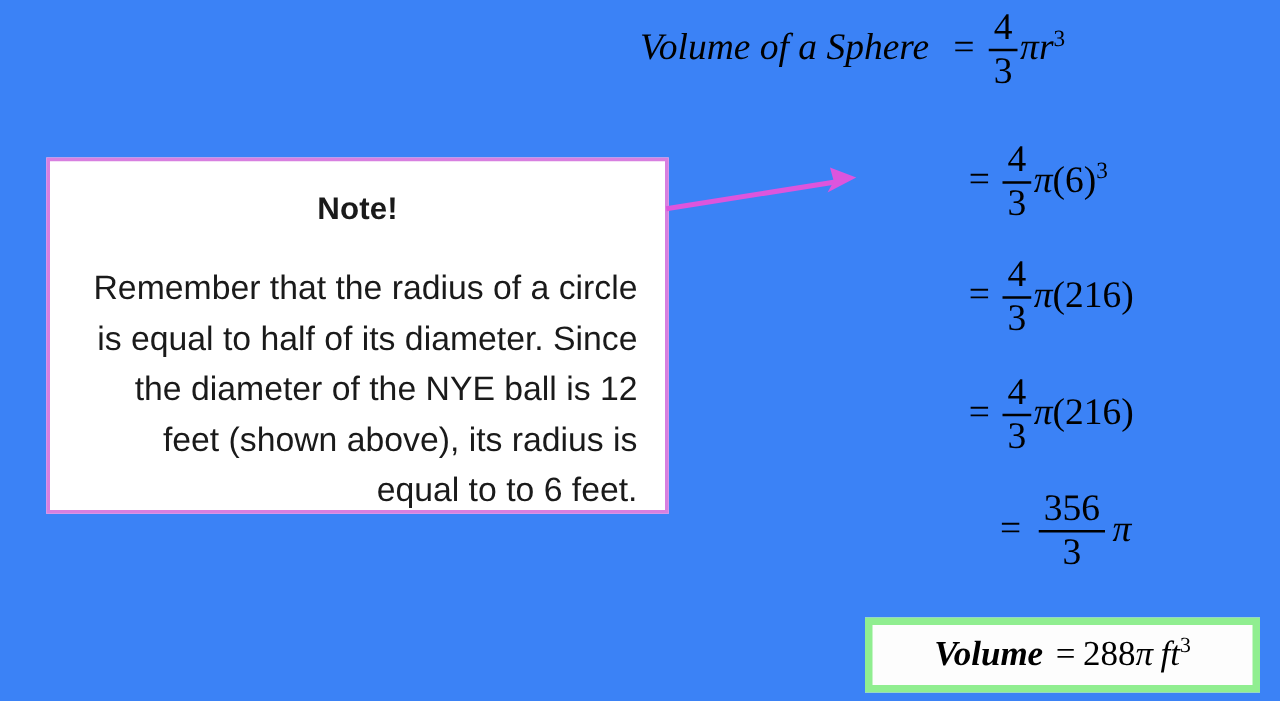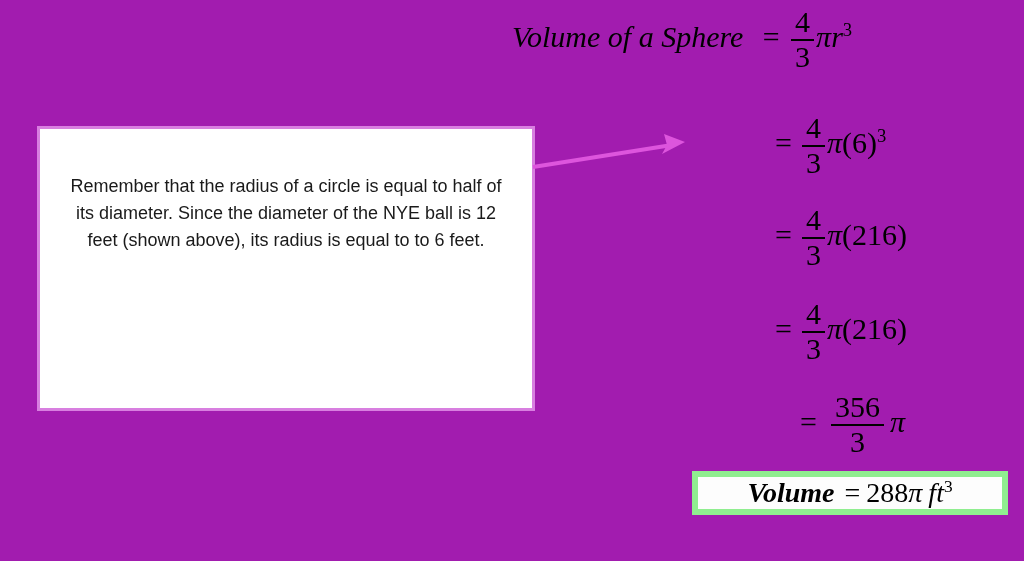--- a/index.html
+++ b/index.html
@@ -11,21 +11,21 @@
     height: 561px;
     background: #ffffff;
     font-family: "Liberation Sans", sans-serif;
     overflow: hidden;
     position: relative;
   }
   .slide {
     position: relative;
     width: 1024px;
     height: 561px;
-    background: #a21caf;
+    background: #3b82f6;
   }
 
   
   .math {
     font-family: "Liberation Serif", serif;
     color: #000000;
     white-space: nowrap;
     line-height: 1;
   }
   .mi { font-style: italic; }
@@ -88,22 +88,22 @@
   }
   #note-title {
     text-align: center;
     font-weight: bold;
     font-size: 25px;
     color: #1a1a1a;
     letter-spacing: 0.1px;
     margin-top: 8px;
   }
   #note-body {
-    text-align: center;
-    font-size: 18px;
+    text-align: right;
+    font-size: 27px;
     color: #1a1a1a;
     line-height: 1.5;
     margin-top: 28px;
     padding: 0 4px;
   }
 
   
   #note-arrow {
     position: absolute;
     left: 528px;
@@ -122,23 +122,23 @@
   #step-2 { left: 775px; top: 206px; }
   #step-3 { left: 775px; top: 300px; }
   #step-4 { left: 800px; top: 393px; }
 
   #step-4 .frac { font-size: 1em; margin: 0 6px; }
 
   
   #answer-box {
     position: absolute;
     left: 692px;
-    top: 471px;
+    top: 494px;
     width: 316px;
-    height: 44px;
+    height: 60px;
     box-sizing: border-box;
     border: 6px solid #90ee90;
     background: #fdfdfd;
     display: flex;
     align-items: center;
     justify-content: center;
   }
   #answer-formula {
     font-size: 28px;
   }
@@ -160,20 +160,21 @@
   <div class="math" id="title-formula">
     <span class="lead">Volume of a Sphere</span>
     <span class="mi eqsign" style="margin-left:10px;">=</span><span class="frac">
         <span class="num mu">4</span>
         <span class="bar"></span>
         <span class="den mu">3</span>
       </span><span class="mi">π</span><span class="mi">r</span><span class="sup mu">3</span>
   </div>
 
   <div id="note-box">
+    <div id="note-title">Note!</div>
     <div id="note-body">Remember that the radius of a circle is equal to half of its diameter.  Since the diameter of the NYE ball is 12 feet (shown above), its radius is equal to to 6 feet.</div>
   </div>
 
   <svg id="note-arrow" viewBox="0 0 168 56" width="168" height="56">
     <line x1="5" y1="41" x2="144" y2="19" stroke="#dd55dd" stroke-width="4" stroke-linecap="butt"></line>
     <polygon points="157,16 136,8 139,19 134,28" fill="#dd55dd"></polygon>
   </svg>
 
   <div class="math step" id="step-1">
     <span class="mu eqsign">=</span><span class="frac">

